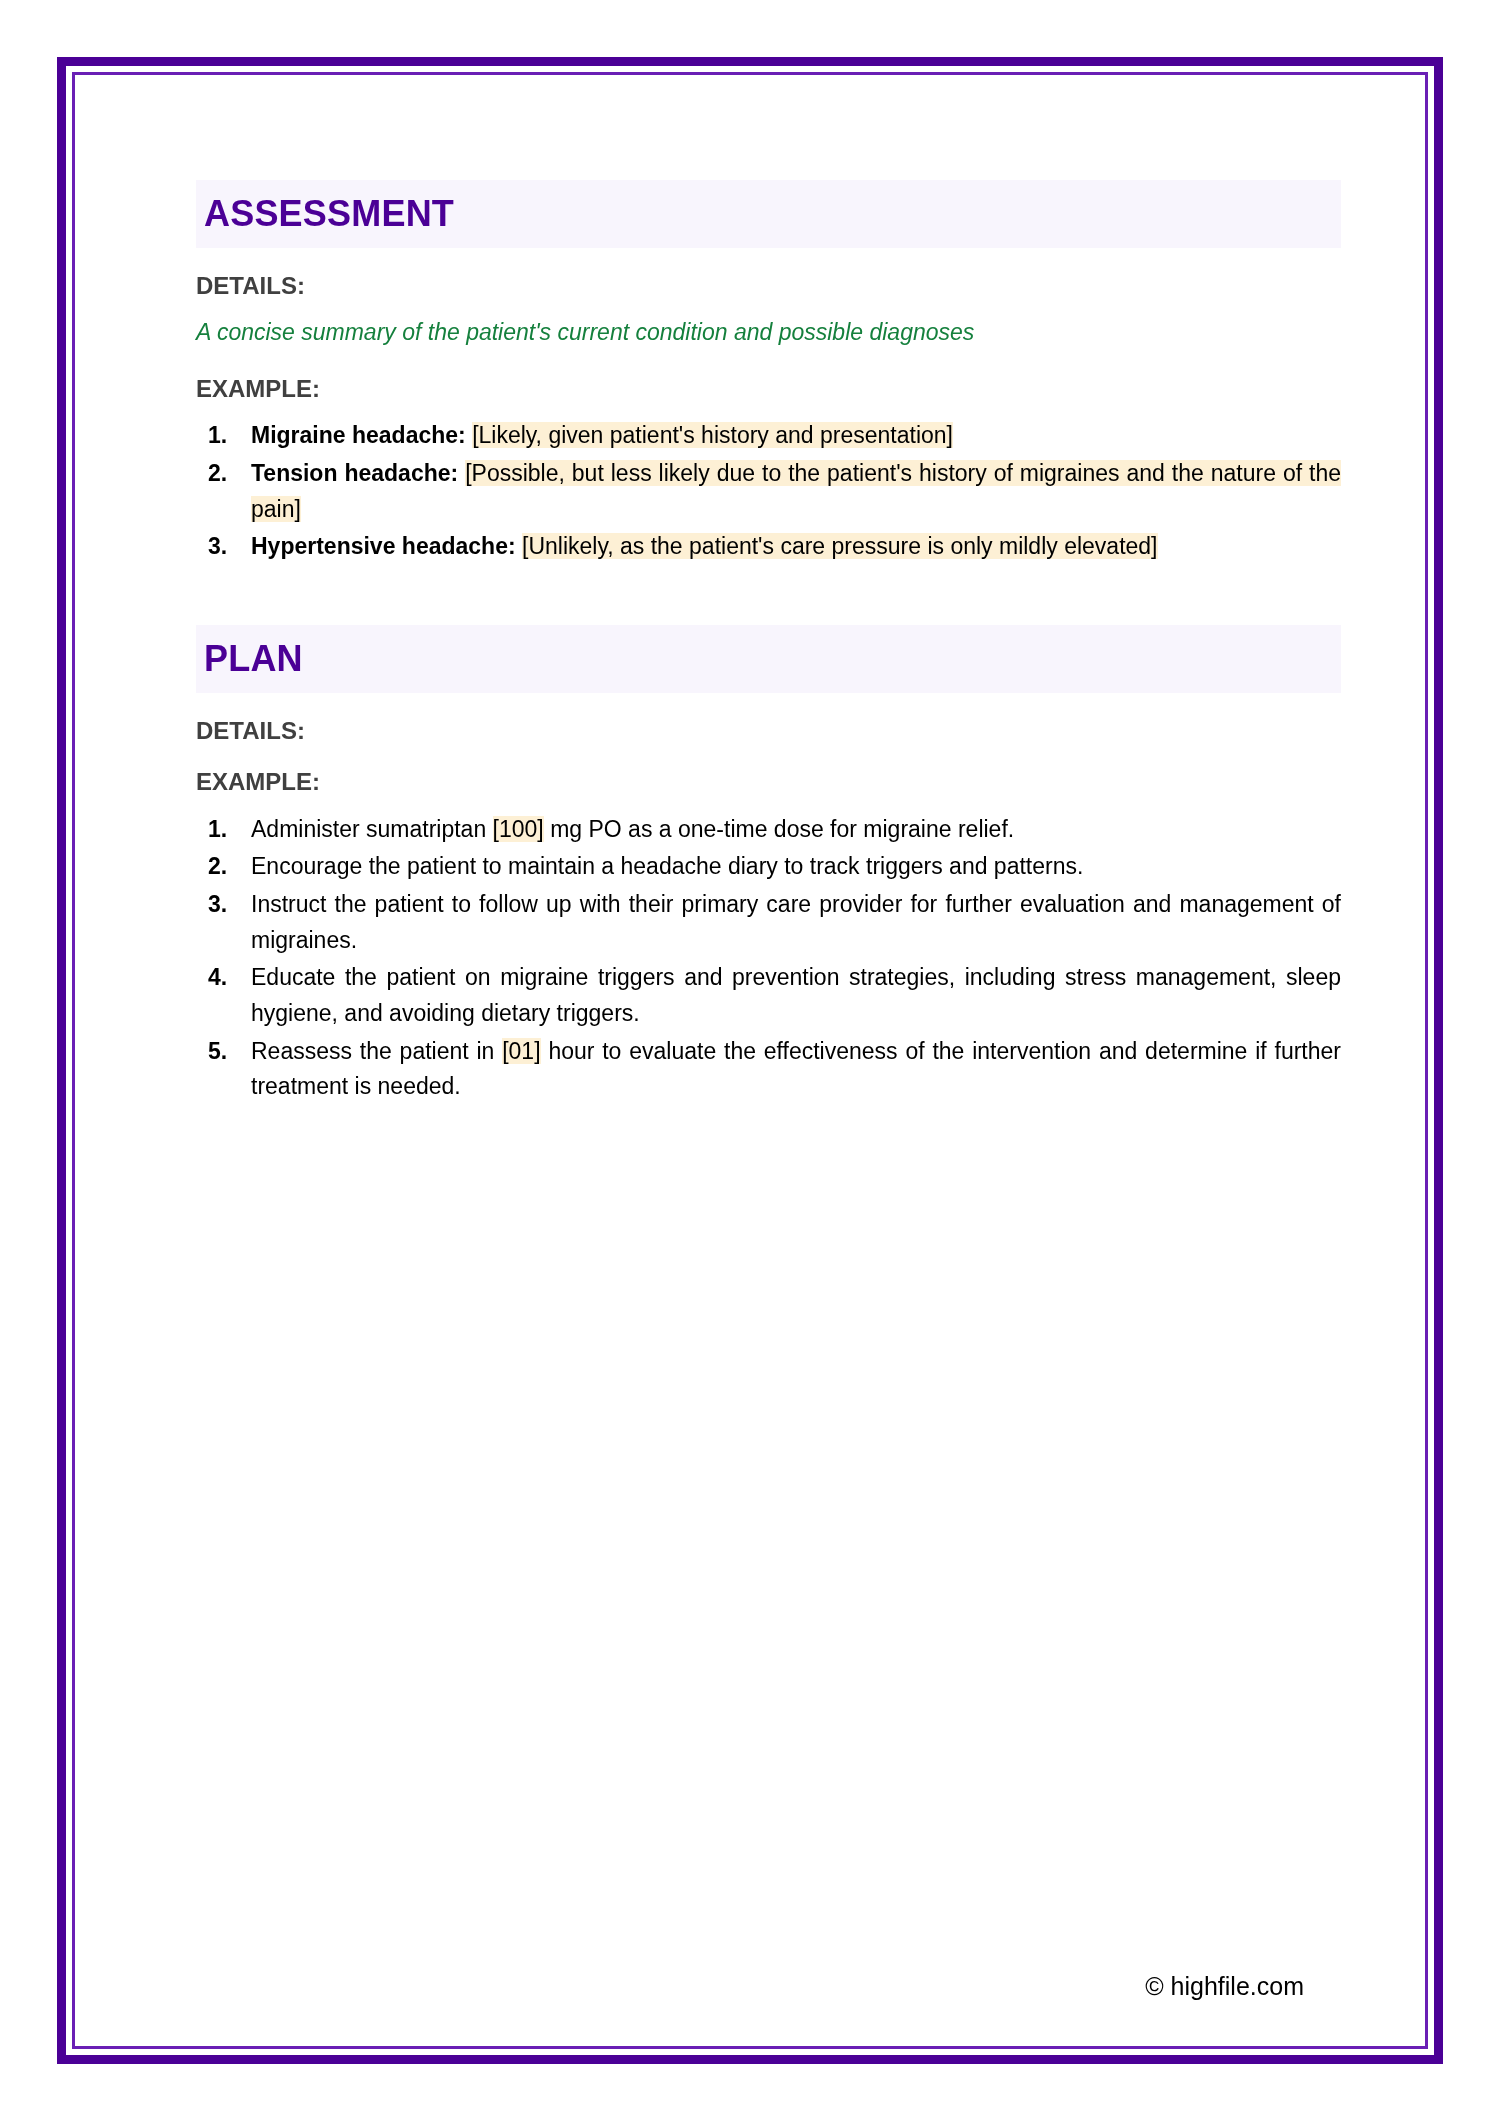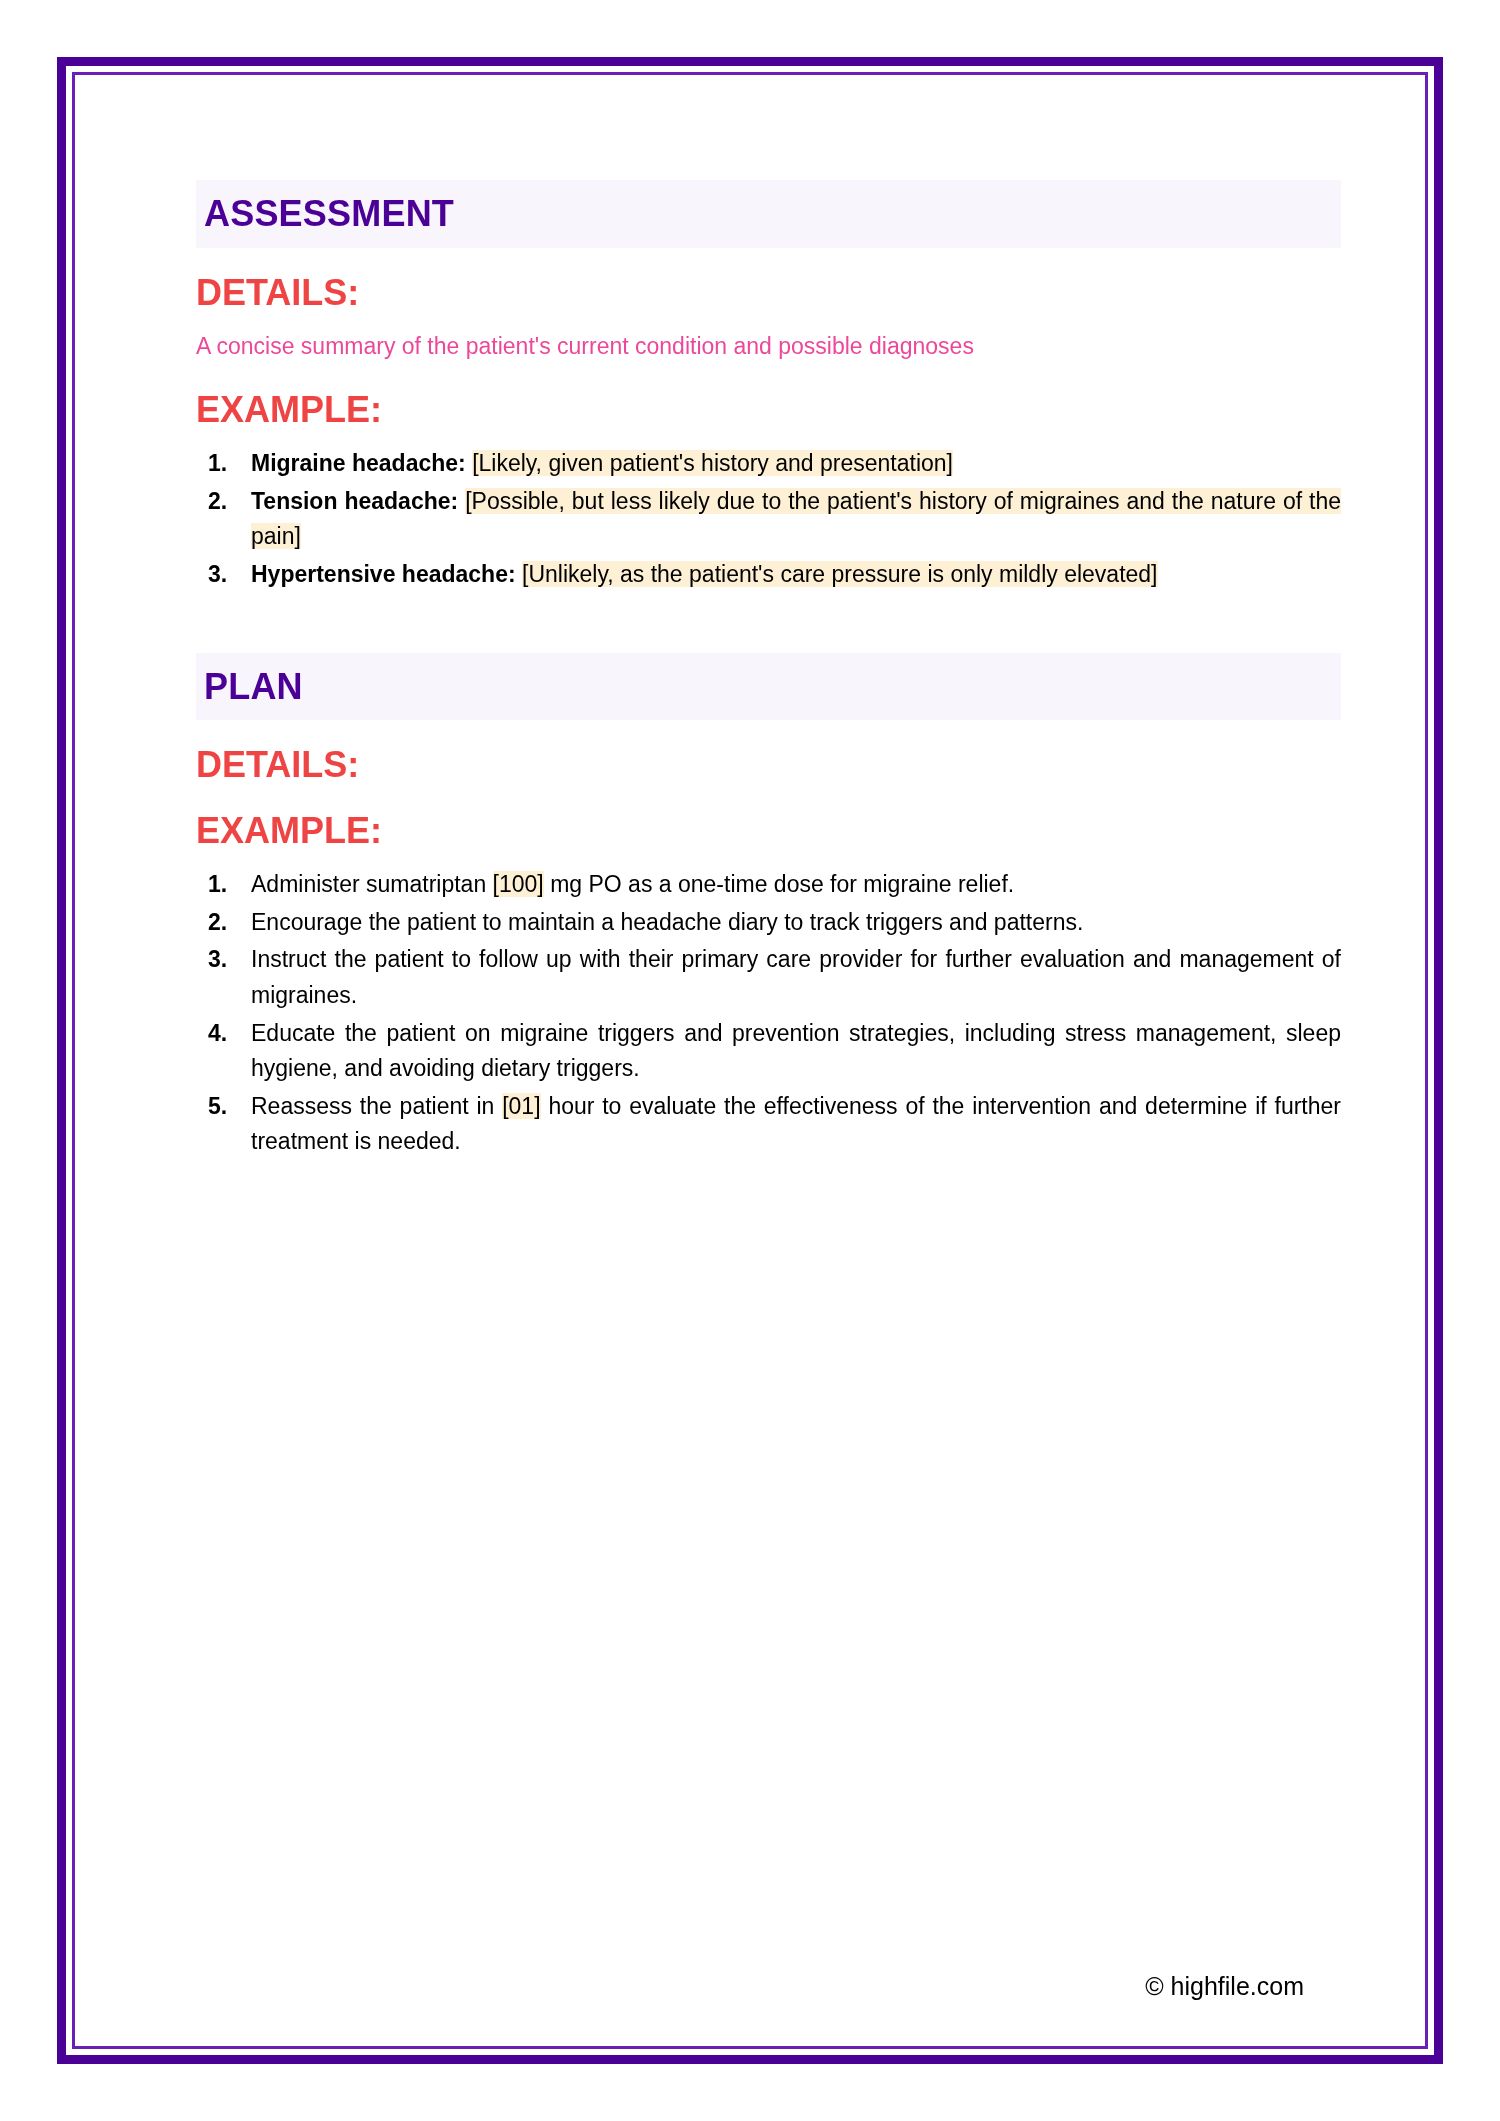--- a/index.html
+++ b/index.html
@@ -58,33 +58,34 @@
   .section-banner .banner-text {
     color: #4b0096;
     font-size: 36px;
     font-weight: bold;
     letter-spacing: 0.2px;
     line-height: 1.1;
     display: block;
   }
 
   .sub-heading {
-    color: #ef4444;
-    font-size: 36px;
+    color: #404040;
+    font-size: 24px;
     font-weight: bold;
     margin: 24px 0 16px 0;
     line-height: 1.15;
   }
 
   .body-text {
-    color: #ec4899;
+    color: #15803d;
     font-size: 23px;
     line-height: 1.55;
     text-align: justify;
     margin: 0 0 10px 0;
+    font-style: italic;
   }
 
   ol.num-list {
     margin: 14px 0 0 0;
     padding: 0;
     list-style: none;
     counter-reset: itm;
   }
   ol.num-list > li {
     counter-increment: itm;

